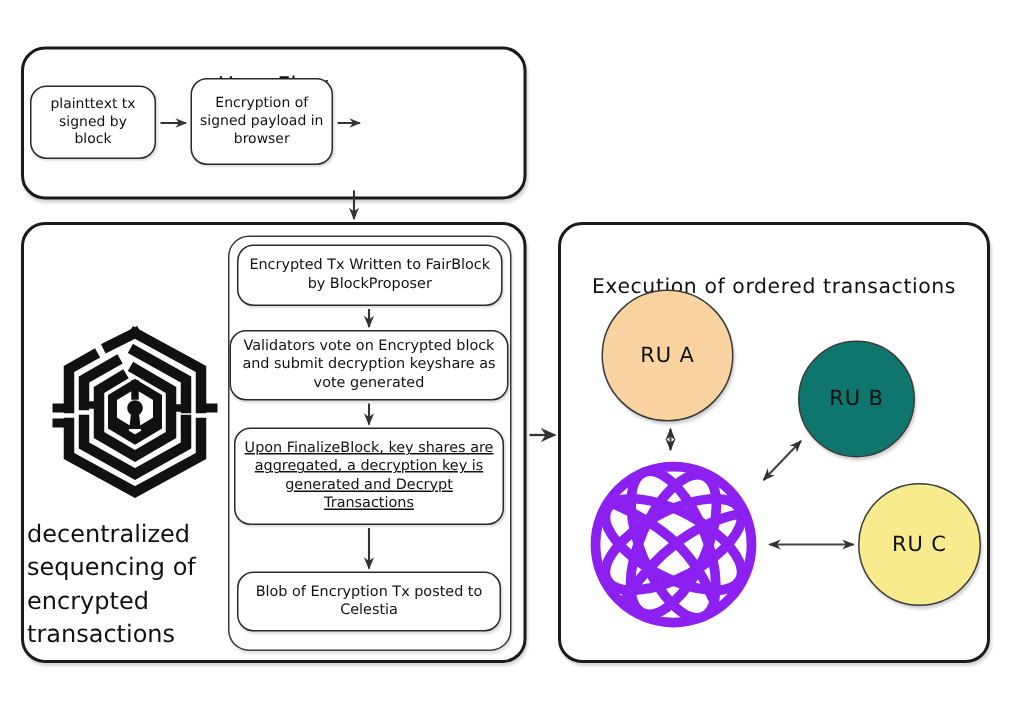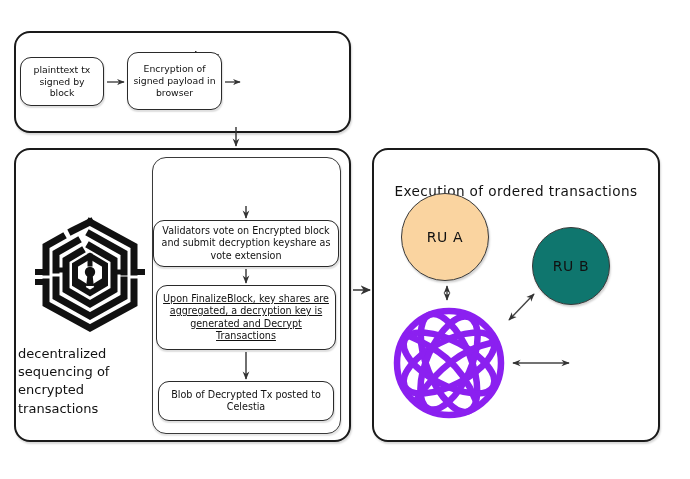--- a/index.html
+++ b/index.html
@@ -108,21 +108,21 @@
   #fb-box-3 { left: 156px; top: 285px; width: 180px; height: 65px; font-size: 9.6px; text-decoration: underline; }
   #fb-box-4 { left: 158px; top: 381px; width: 176px; height: 40px; font-size: 9.6px; }
 
   
   #sequencing-caption {
     position: absolute;
     left: 14px;
     top: 345px;
     width: 140px;
     text-align: left;
-    font-size: 13px;
+    font-size: 16px;
     color: #111;
     line-height: 1.4;
     padding-left: 4px;
     box-sizing: border-box;
   }
 
   
   #fairblock-logo {
     position: absolute;
     left: 34px;
@@ -213,30 +213,32 @@
 
       <g fill="#111111">
         <circle cx="56" cy="58" r="5.2"></circle>
         <path d="M53.4 61 L58.6 61 L59.8 72 L52.2 72 Z"></path>
       </g>
     </svg>
   </div>
 
   <div id="sequencing-caption">decentralized sequencing of encrypted transactions</div>
 
-  <div class="hbox" id="fb-box-2">Validators vote on Encrypted block and submit decryption keyshare as vote extension</div>
+  <div class="hbox" id="fb-box-1">Encrypted Tx Written to FairBlock by BlockProposer</div>
+  <div class="hbox" id="fb-box-2">Validators vote on Encrypted block and submit decryption keyshare as vote generated</div>
   <div class="hbox" id="fb-box-3">Upon FinalizeBlock, key shares are aggregated, a decryption key is generated and Decrypt Transactions</div>
-  <div class="hbox" id="fb-box-4">Blob of Decrypted Tx posted to Celestia</div>
+  <div class="hbox" id="fb-box-4">Blob of Encryption Tx posted to Celestia</div>
 
   <div class="panel" id="panel-execution">
     <div class="panel-title" id="execution-title">Execution of ordered transactions</div>
   </div>
 
   <div class="ru-circle" id="ru-a" style="background: rgb(250, 212, 160);">RU A</div>
   <div class="ru-circle" id="ru-b" style="background: #0f766e;">RU B</div>
+  <div class="ru-circle" id="ru-c" style="background: rgb(248, 235, 142);">RU C</div>
 
   <div id="celestia-sphere">
     <svg viewBox="0 0 116 120" width="116" height="120" xmlns="http://www.w3.org/2000/svg">
       <g fill="none" stroke="#8B20F0" stroke-width="6.5" stroke-linecap="round">
         <circle cx="58" cy="60" r="52"></circle>
         <ellipse cx="58" cy="60" rx="22" ry="52" transform="rotate(-22 58 60)"></ellipse>
         <ellipse cx="58" cy="60" rx="50" ry="22" transform="rotate(28 58 60)"></ellipse>
         <ellipse cx="58" cy="60" rx="50" ry="22" transform="rotate(-28 58 60)"></ellipse>
         <ellipse cx="58" cy="60" rx="22" ry="50" transform="rotate(24 58 60)"></ellipse>
         <path d="M16 32 C 44 44, 70 60, 84 96"></path>

